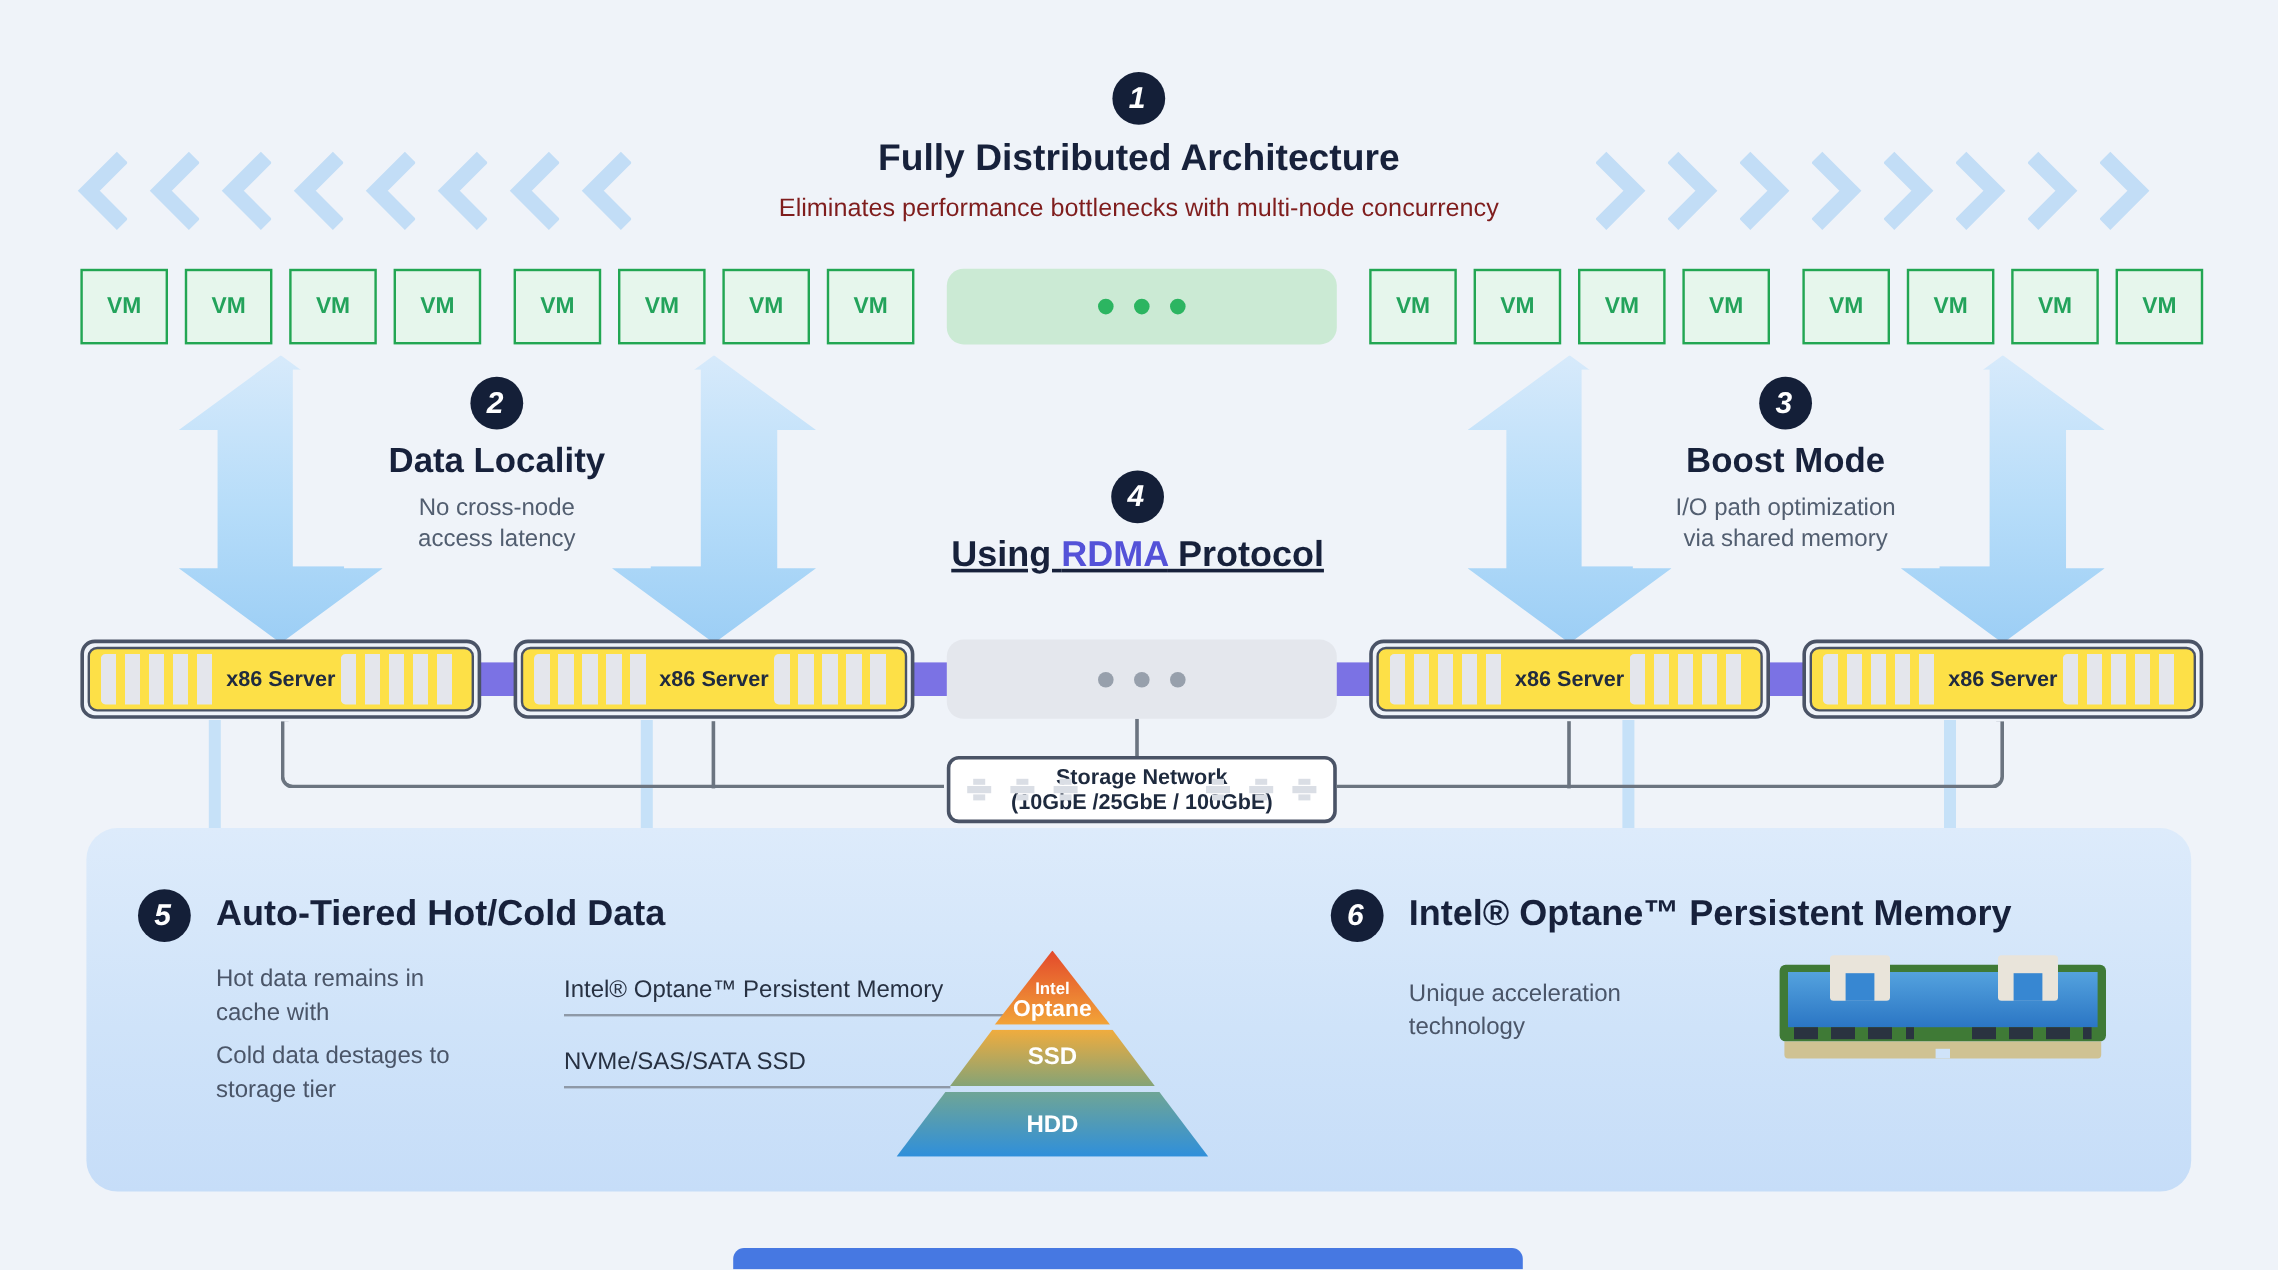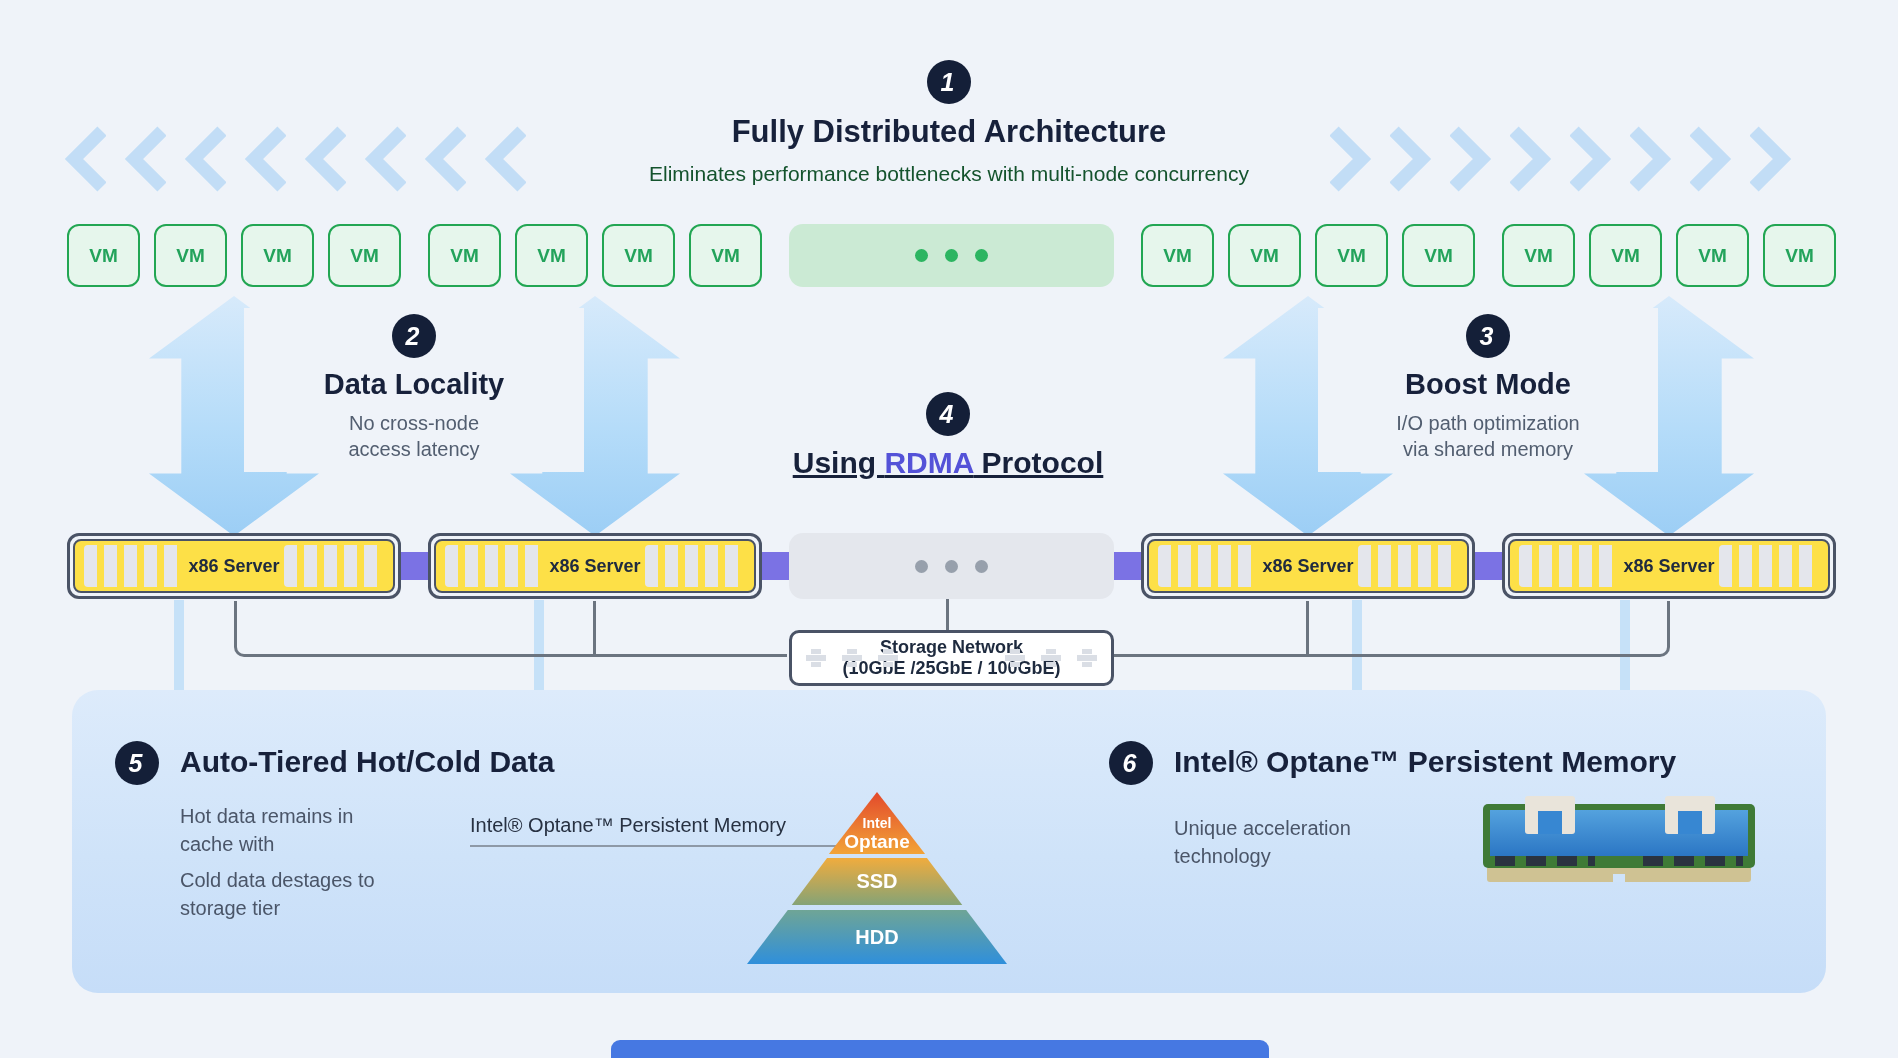--- a/index.html
+++ b/index.html
@@ -10,30 +10,30 @@
   
   .badge{width:44px;height:44px;border-radius:50%;background:#141F38;color:#fff;
          font-weight:bold;font-style:italic;font-size:25px;display:flex;
          align-items:center;justify-content:center;padding-right:3px;}
 
   
   .h-badge{position:absolute;left:927px;top:60px;}
   .h-title{position:absolute;left:0;top:114px;width:100%;text-align:center;
            font-size:31px;font-weight:bold;color:#17213B;}
   .h-sub{position:absolute;left:0;top:162px;width:100%;text-align:center;
-         font-size:21px;color:#14532d;}
+         font-size:21px;color:#7f1d1d;}
 
   
   .chev-row{position:absolute;top:126px;display:flex;gap:16px;}
   .chev-row.left{left:62px;}
   .chev-row.right{left:1330px;}
 
   
   .vm-group{position:absolute;top:224px;display:flex;gap:14px;}
-  .vm{width:73px;height:63px;border:2.5px solid #22A653;border-radius:12px;background:#E6F6EC;
+  .vm{width:73px;height:63px;border:2.5px solid #22A653;border-radius:0;background:#E6F6EC;
       display:flex;align-items:center;justify-content:center;font-size:19px;font-weight:bold;color:#23A35B;}
   .dots-box{position:absolute;display:flex;gap:17px;align-items:center;justify-content:center;border-radius:14px;}
   .vm-dots{left:789px;top:224px;width:325px;height:63px;background:#CBEAD4;}
   .srv-dots{left:789px;top:533px;width:325px;height:66px;background:#E4E7ED;z-index:3;}
   .dot{width:13px;height:13px;border-radius:50%;}
   .vm-dots .dot{background:#2CB561;}
   .srv-dots .dot{background:#97A0AC;}
 
   
   .dbl-arrow{position:absolute;top:296px;width:170px;height:240px;
@@ -308,20 +308,21 @@
     <div class="p-para" style="left:108px;top:112px">
       <div>Hot data remains in</div>
       <div>cache with</div>
     </div>
     <div class="p-para" style="left:108px;top:176px">
       <div>Cold data destages to</div>
       <div>storage tier</div>
     </div>
 
     <div class="tier-label" style="left:398px;top:124px;width:368px">Intel® Optane™ Persistent Memory</div>
+    <div class="tier-label" style="left:398px;top:184px;width:322px">NVMe/SAS/SATA SSD</div>
 
     <div class="pyramid">
       <div class="tier tier1">
         <div class="t1a">Intel</div>
         <div class="t1b">Optane</div>
       </div>
       <div class="tier tier2">SSD</div>
       <div class="tier tier3">HDD</div>
     </div>
 

